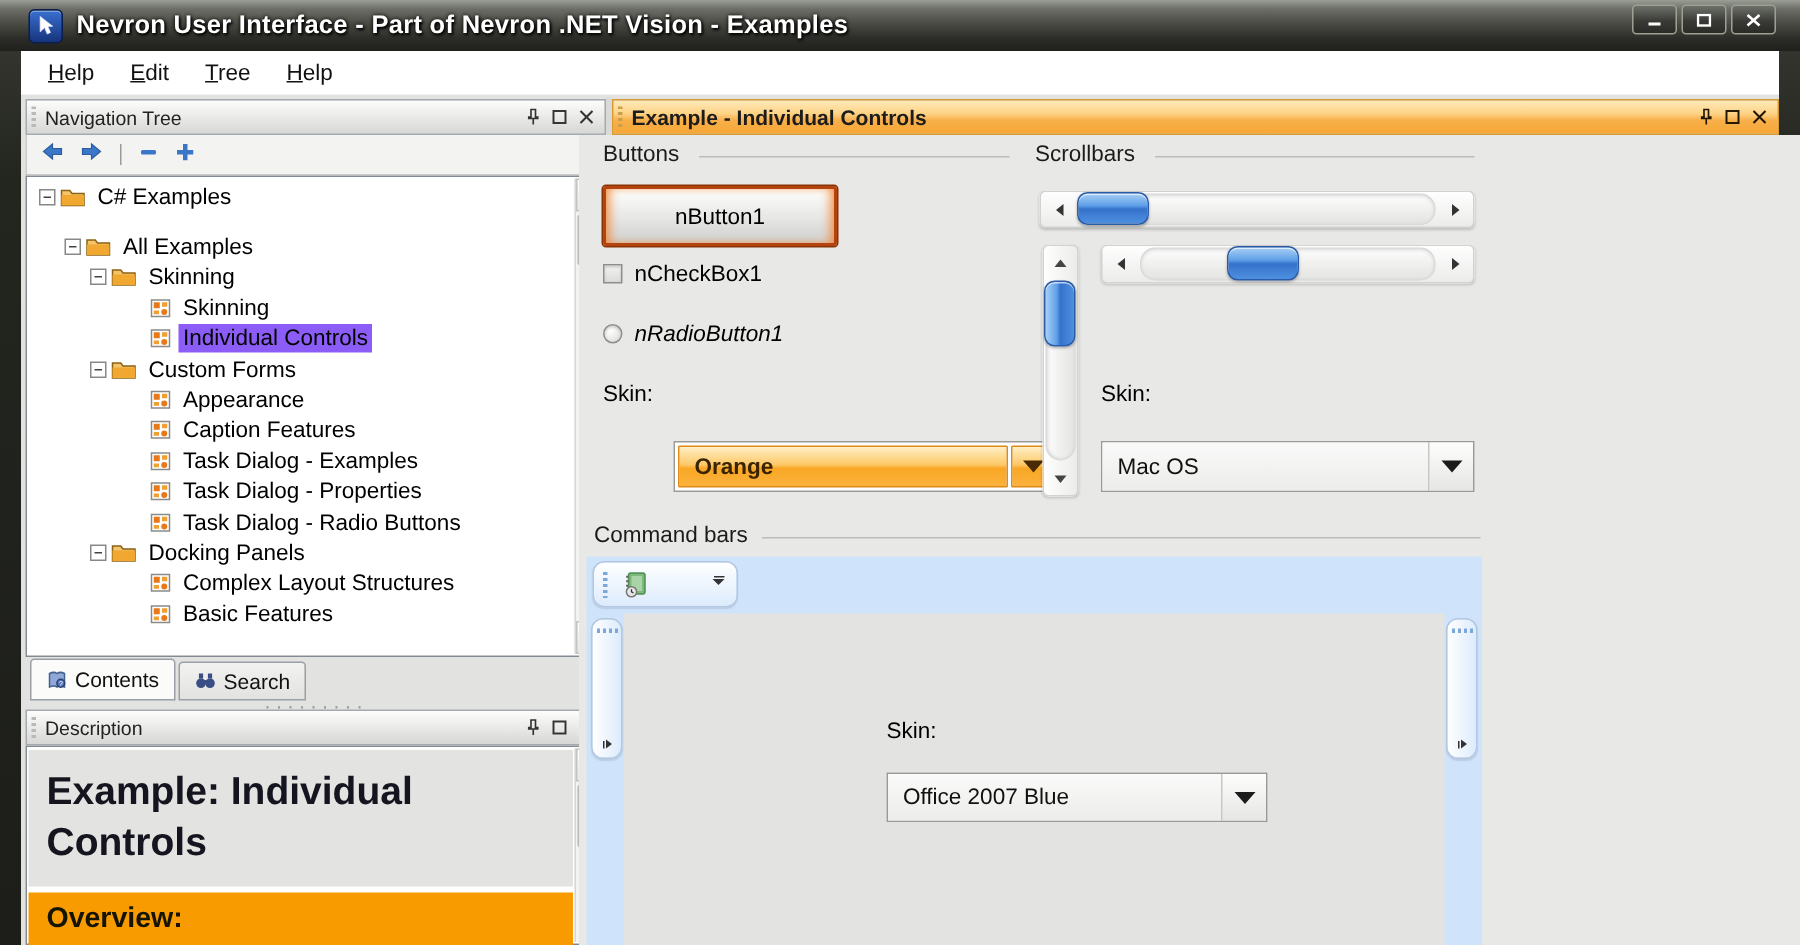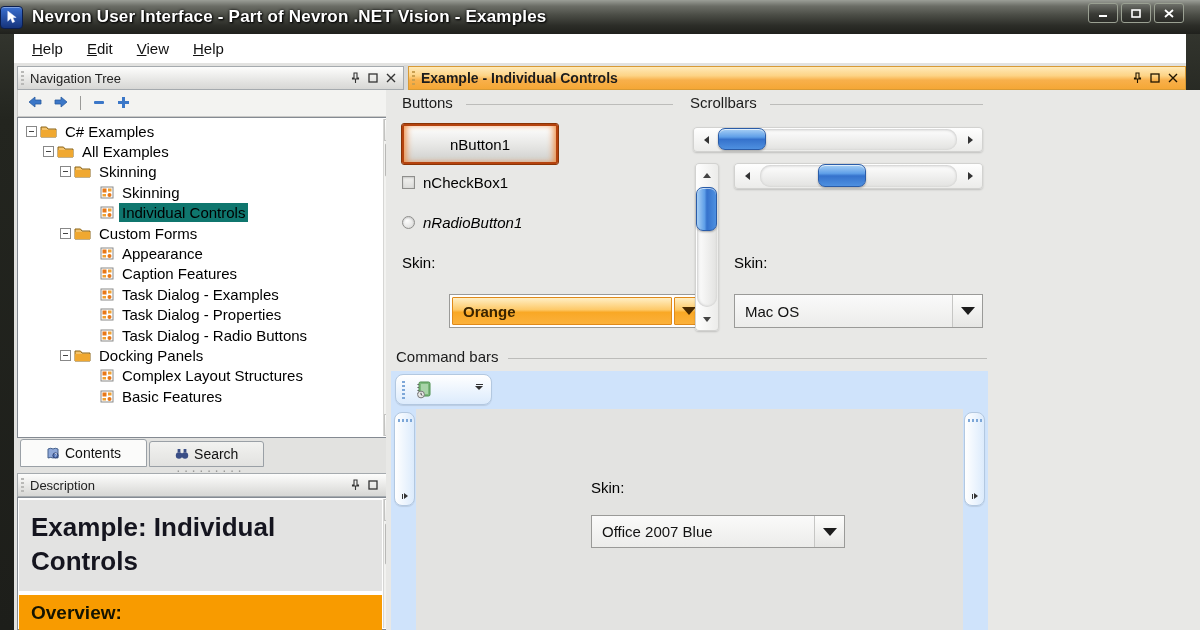--- a/index.html
+++ b/index.html
@@ -4,21 +4,21 @@
 <style>
   * { margin:0; padding:0; box-sizing:border-box; }
   html,body { width:1200px; height:630px; overflow:hidden; }
   body {
     font-family:"Liberation Sans", sans-serif;
     position:relative;
     background:linear-gradient(180deg,#8e9188 0px,#585a52 6px,#33352e 30px,#23251f 120px,#1d1e1a 629px);
   }
   
   .titlebar { position:absolute; left:0; top:0; width:1200px; height:34px;
-    display:flex; align-items:center; 
+    display:flex; align-items:center; padding-left:19px;
     background:linear-gradient(180deg,#9b9e97 0%,#6b6d66 18%,#4a4c45 45%,#2c2d28 75%,#1f201c 100%); }
   .app-icon { width:23px; height:23px; border-radius:4px; flex:0 0 auto;
     background:linear-gradient(180deg,#3a6fd0,#16347c); border:1px solid #0b1e4e;
     display:flex; align-items:center; justify-content:center; box-shadow:inset 0 1px 0 rgba(255,255,255,.35); }
   .title-text { color:#fff; font-size:17px; font-weight:bold; margin-left:9px; letter-spacing:.2px;
     text-shadow:1px 1px 2px #000, 0 0 3px #000; }
   .win-buttons { position:absolute; right:16px; top:3px; display:flex; gap:3px; }
   .win-btn { width:30px; height:20px; border:1px solid #9aa092; border-radius:3px;
     background:linear-gradient(180deg,#6e706a,#3a3b36 55%,#2a2b27);
     display:flex; align-items:center; justify-content:center; }
@@ -39,40 +39,40 @@
   
   .nav-toolbar { position:absolute; left:3px; top:56px; width:387px; height:27px;
     background:#f3f3f1; border:1px solid #c9c9c7; border-top:none; display:flex; align-items:center; padding-left:10px; gap:12px; }
   .nav-arrow { color:#2f6fc4; font-weight:bold; font-size:16px; line-height:1; }
   .nav-sep { width:1px; height:14px; background:#9a9a98; }
   .nav-pm { color:#2f6fc4; font-weight:bold; font-size:16px; line-height:1; }
   
   .tree { position:absolute; left:3px; top:83px; width:387px; height:321px;
     background:#fff; border:1px solid #848a92; padding-top:3px; overflow:hidden; }
   .tree-row { height:20.4px; display:flex; align-items:center; font-size:15px; color:#000; white-space:nowrap; }
-  .lvl0 { padding-left:8px; } .lvl1 { padding-left:25px; } .lvl2 { padding-left:42px; } .lvl3 { padding-left:82px; }
+  .lvl0 { padding-left:8px; } .lvl1 { padding-left:25px;margin-top:13px; } .lvl2 { padding-left:42px; } .lvl3 { padding-left:82px; }
   .expander { width:11px; height:11px; border:1px solid #888; background:#fff; margin-right:3px; flex:0 0 auto;
     position:relative; }
   .expander::after { content:""; position:absolute; left:2px; right:2px; top:4px; height:1px; background:#444; }
   .t-icon { margin-right:5px; flex:0 0 auto; display:flex; }
   .t-label { padding:1px 3px; }
-  .t-label.selected { background:#0f766e; }
+  .t-label.selected { background:#8b5cf6; }
   .tree-scroll { position:absolute; right:1px; top:1px; bottom:1px; width:19px; background:#f2f2f0; border-left:1px solid #d6d6d4; }
   .sbtn { position:absolute; left:0; right:0; height:22px; background:linear-gradient(180deg,#fdfdfc,#e8e8e6);
     border:1px solid #c3c3c1; display:flex; align-items:center; justify-content:center; }
   .sbtn.top { top:0; } .sbtn.bottom { bottom:0; }
   .tri-up { width:0; height:0; border-left:4px solid transparent; border-right:4px solid transparent; border-bottom:5px solid #444; }
   .tri-down { width:0; height:0; border-left:4px solid transparent; border-right:4px solid transparent; border-top:5px solid #444; }
   .tri-left { width:0; height:0; border-top:4px solid transparent; border-bottom:4px solid transparent; border-right:5px solid #333; }
   .tri-right { width:0; height:0; border-top:4px solid transparent; border-bottom:4px solid transparent; border-left:5px solid #333; }
   .sthumb { position:absolute; left:1px; right:1px; border:1px solid #b8b8b6; border-radius:2px;
     background:linear-gradient(90deg,#fdfdfd,#e9e9e7); }
   
   .tabs-row { position:absolute; left:3px; top:404px; width:387px; height:29px; display:flex; align-items:flex-end; padding-left:3px; gap:2px; }
-  .tab { height:26px; display:flex; align-items:center; gap:5px; padding:0 25px; font-size:14px; color:#111;
+  .tab { height:26px; display:flex; align-items:center; gap:5px; padding:0 10px; font-size:14px; color:#111;
     border:1px solid #9aa0a6; border-radius:3px 3px 0 0; background:linear-gradient(180deg,#f2f2f0,#e2e2e0); }
   .tab.active { background:#fbfbfa; height:28px; }
   
   .h-splitter { position:absolute; left:3px; top:433px; width:387px; height:6px; display:flex; align-items:center; justify-content:center; }
   .h-splitter .dots { letter-spacing:3px; color:#9a9a98; font-size:14px; line-height:4px; }
   
   .desc-body { position:absolute; left:3px; top:463px; width:387px; height:133px; background:#fff; border:1px solid #848a92; }
   .desc-inner { position:absolute; left:1px; top:2px; right:21px; bottom:0; }
   .desc-heading-block { background:#e3e3e2; padding:10px 12px 12px 12px; }
   .desc-heading { font-size:26px; font-weight:bold; color:#15151f; line-height:1.32; }
@@ -177,21 +177,21 @@
         </svg>
     </div>
   </div>
 </div>
 
 <div class="client">
 
   <div class="menubar">
     <span class="menu-item">Help</span>
     <span class="menu-item">Edit</span>
-    <span class="menu-item">View</span>
+    <span class="menu-item">Tree</span>
     <span class="menu-item">Help</span>
   </div>
 
   <div class="panel-header" style="left:3px; top:32px; width:387px;">
     <div class="grip"></div>
     <span>Navigation Tree</span>
     <div class="hdr-icons">
       <div class="hdr-ic">
         <svg width="9" height="12" viewBox="0 0 9 12">
             <path d="M3 1 h3 v5 h1.5 v1 H1.5 v-1 H3 Z M4.5 7 v4" fill="none" stroke="#333" stroke-width="1.1"></path>

